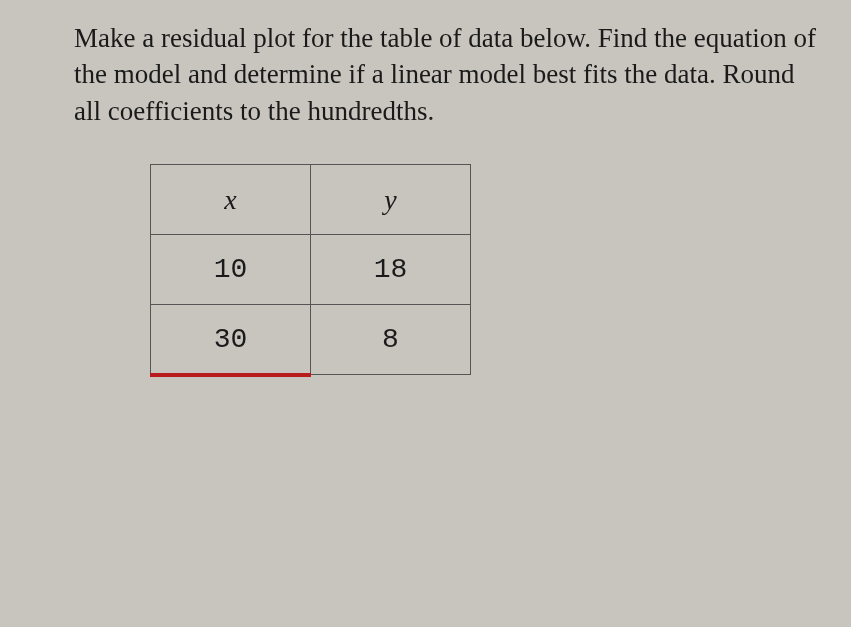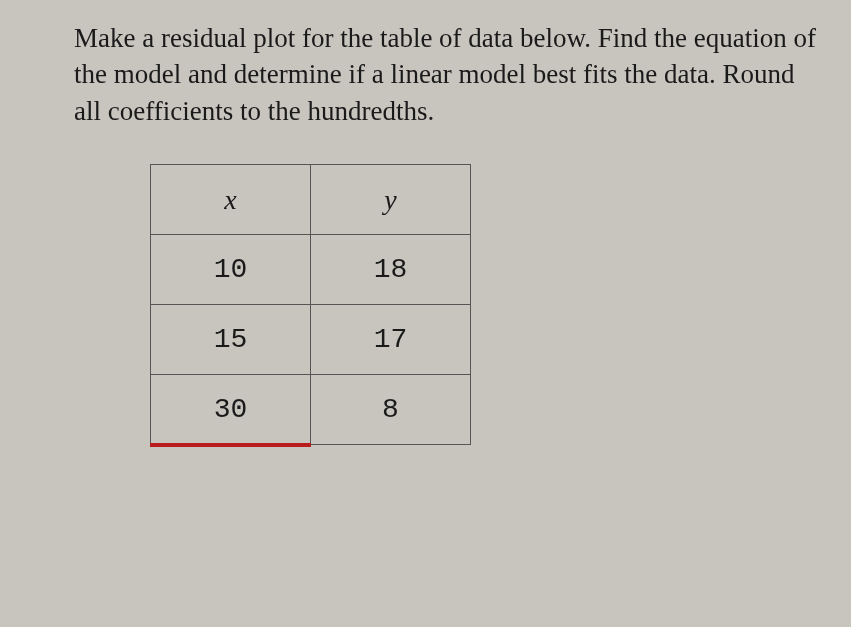--- a/index.html
+++ b/index.html
@@ -65,22 +65,18 @@
         <th>x</th>
         <th>y</th>
       </tr>
     </thead>
     <tbody>
       <tr>
         <td>10</td>
         <td>18</td>
       </tr>
       <tr>
-        <td>15</td>
-        <td>17</td>
-      </tr>
-      <tr>
         <td class="last-left">30</td>
         <td>8</td>
       </tr>
     </tbody>
   </table>
 </div>
 
 </body></html>

